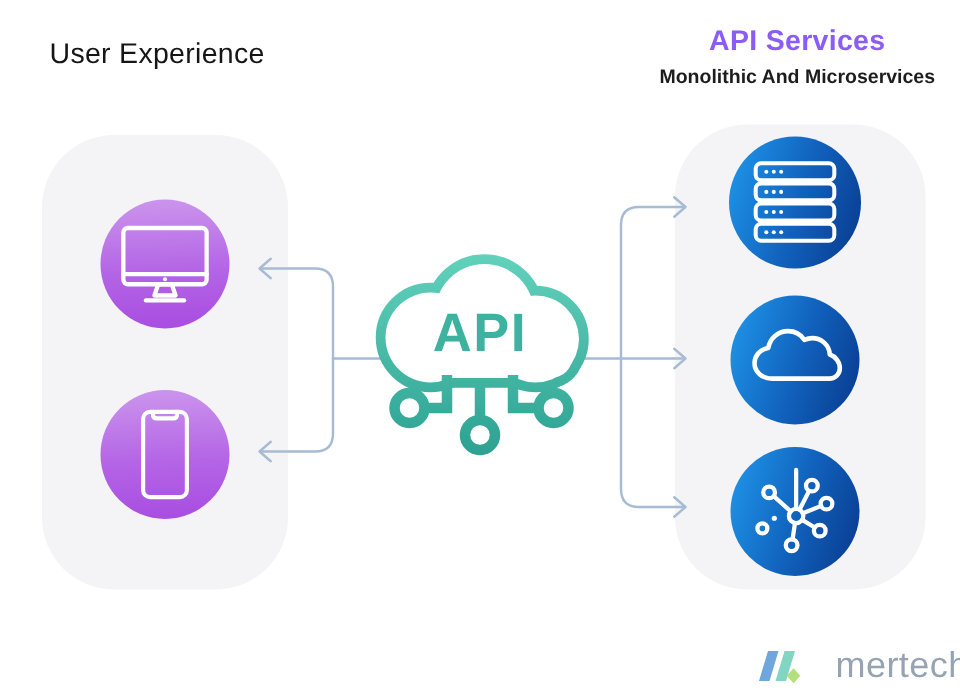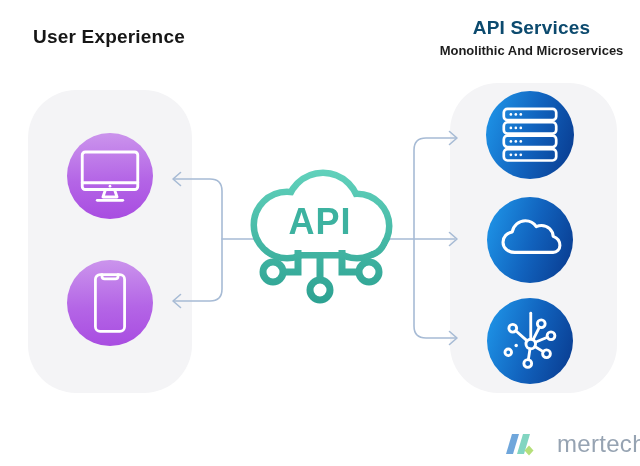--- a/index.html
+++ b/index.html
@@ -1,21 +1,21 @@
 <!DOCTYPE html>
 <html><head>
 <meta charset="utf-8">
 <style>
   html,body{margin:0;padding:0;background:#ffffff;}
   .canvas{position:relative;width:640px;height:466px;background:#ffffff;overflow:hidden;
           font-family:"Liberation Sans",sans-serif;}
-  .left-title{position:absolute;left:33px;top:26px;font-size:19px;font-weight:700;
+  .left-title{position:absolute;left:33px;top:26px;font-size:19px;font-weight:400;
               color:#161616;letter-spacing:.2px;}
   .right-head{position:absolute;left:433px;top:17px;width:197px;text-align:center;}
-  .right-title{font-size:19px;font-weight:700;color:#0c4a6e;letter-spacing:.2px;}
+  .right-title{font-size:19px;font-weight:700;color:#8b5cf6;letter-spacing:.2px;}
   .right-sub{font-size:13px;font-weight:700;color:#1d1d1d;margin-top:4px;}
   .panel{position:absolute;background:#f4f4f6;border-radius:48px;}
   .panel-left{left:28px;top:90px;width:164px;height:303px;}
   .panel-right{left:450px;top:83px;width:167px;height:310px;}
   .circle{position:absolute;border-radius:50%;display:flex;align-items:center;justify-content:center;}
   .purple{background:linear-gradient(178deg,#ca92ec 4%,#b465e6 55%,#a94ee1 96%);}
   .blue{background:linear-gradient(108deg,#1f97ea 2%,#1162bd 52%,#093a8e 98%);}
   .c-desktop{left:67px;top:133px;width:86px;height:86px;}
   .c-phone{left:67px;top:260px;width:86px;height:86px;}
   .c-server{left:486px;top:91px;width:88px;height:88px;}

